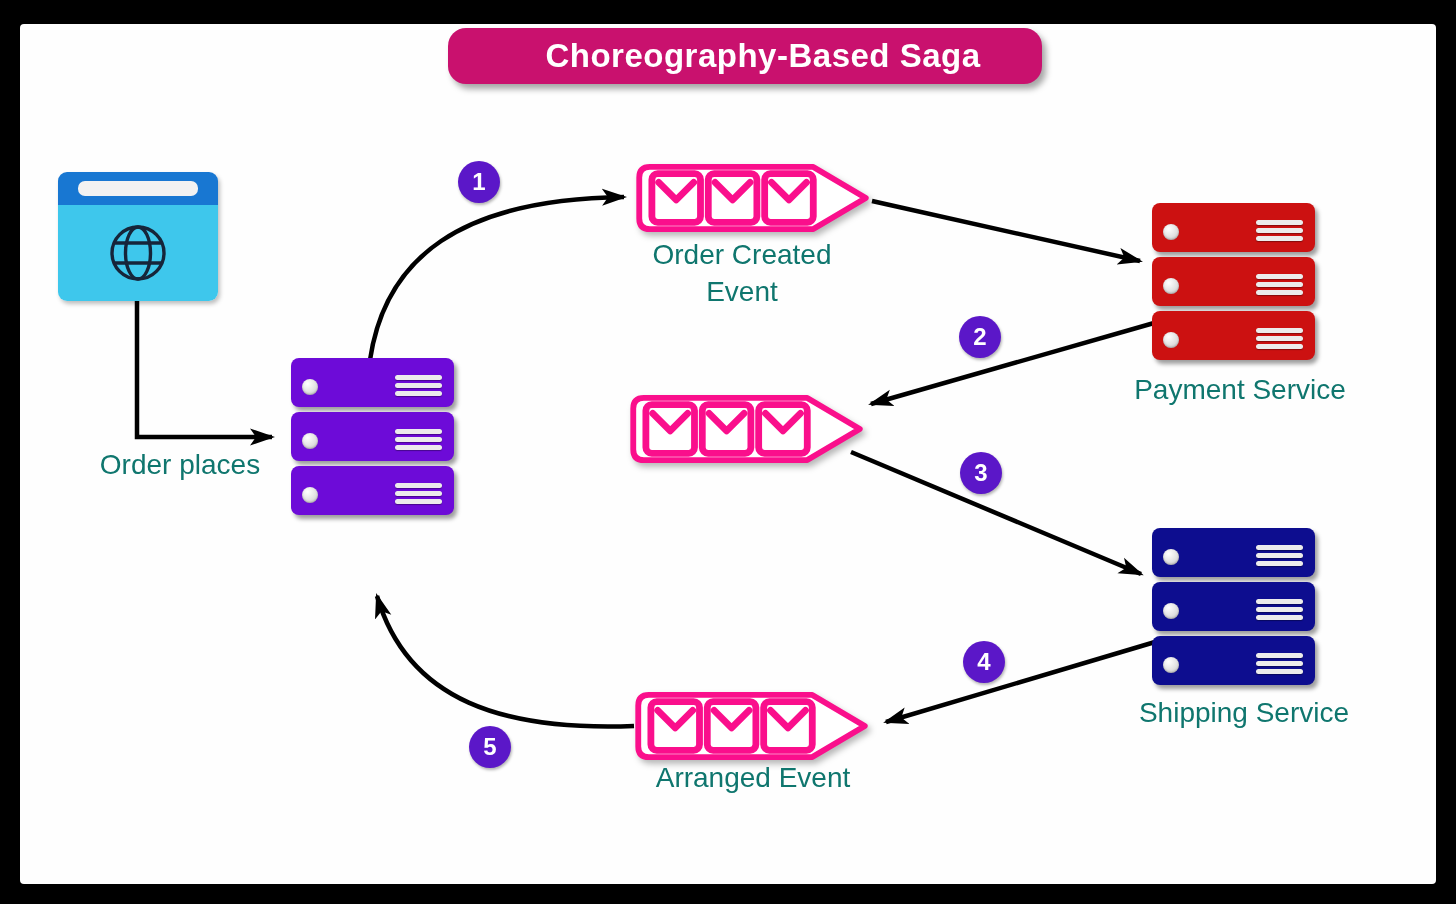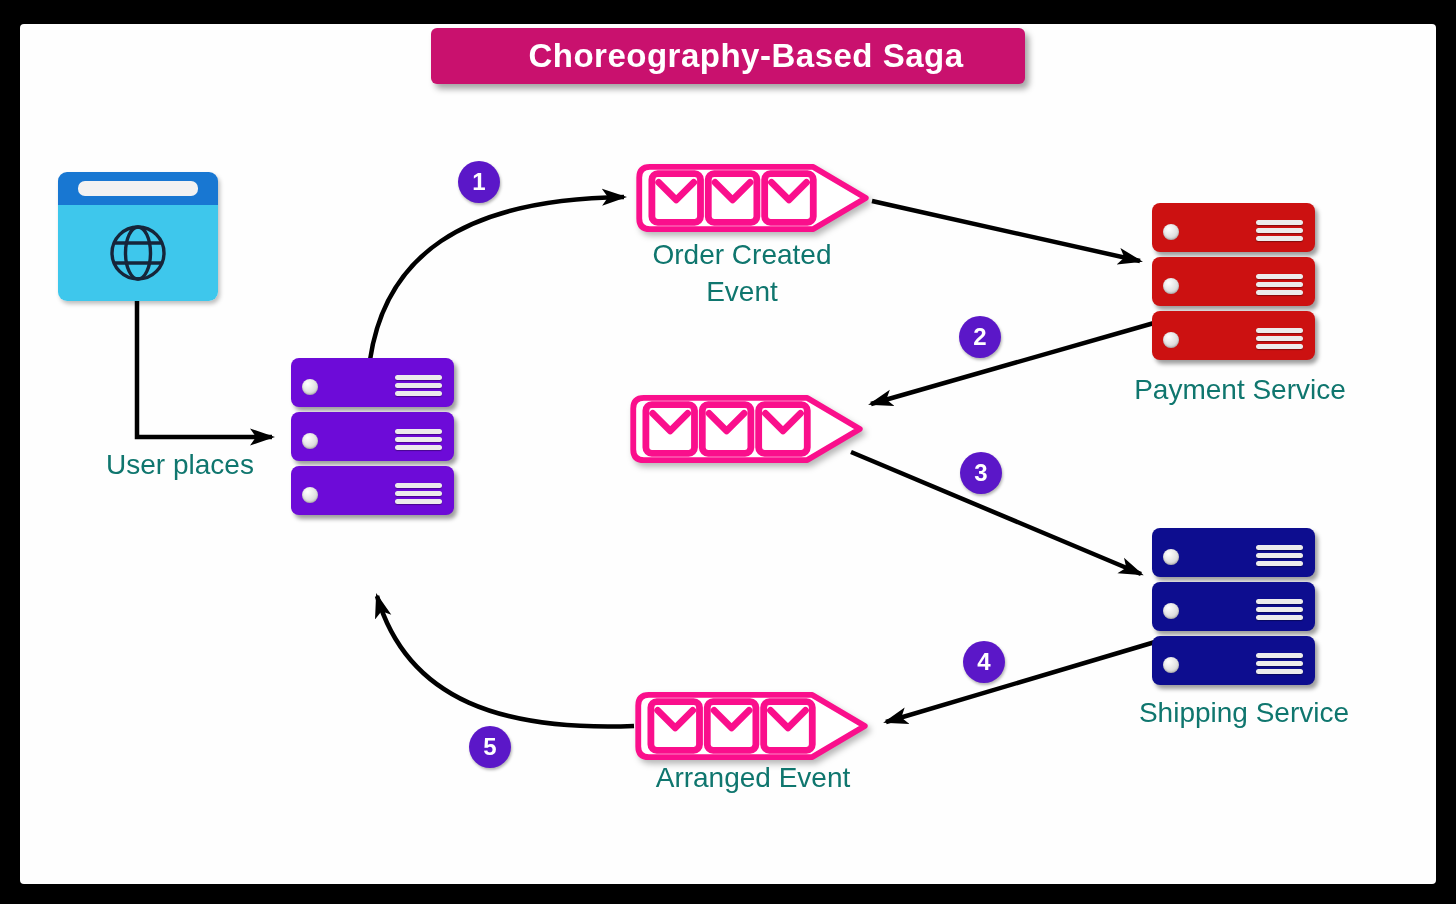--- a/index.html
+++ b/index.html
@@ -2,22 +2,22 @@
 <html><head>
 <meta charset="utf-8">
 <style>
   * { margin:0; padding:0; box-sizing:border-box; }
   body { font-family: "Liberation Sans", sans-serif; background:#000; }
   .page { position:relative; width:1456px; height:904px; background:#000; overflow:hidden; }
   .canvas { position:absolute; left:20px; top:24px; width:1416px; height:860px; background:#fefefe; border-radius:4px; }
 
   
   .title-banner {
-    position:absolute; left:431px; top:28px; width:594px; height:56px;
-    border-radius:6px; display:flex; align-items:center; justify-content:center;
+    position:absolute; left:448px; top:28px; width:594px; height:56px;
+    border-radius:18px; display:flex; align-items:center; justify-content:center;
     color:#fff; font-size:33px; font-weight:600; letter-spacing:0.5px;
     box-shadow:4px 5px 6px rgba(0,0,0,0.35);
     padding-left:36px;
   }
 
   
   .browser { position:absolute; left:58px; top:172px; width:160px; height:129px;
     border-radius:9px; overflow:hidden; box-shadow:2px 3px 4px rgba(0,0,0,0.25); }
   .browser-header { position:absolute; left:0; top:0; width:100%; height:33px; }
   .browser-addressbar { position:absolute; left:20px; top:9px; width:120px; height:15px;
@@ -85,21 +85,21 @@
         <g stroke="#16253a" stroke-width="3.4" fill="none">
           <circle cx="32" cy="32" r="26"></circle>
           <ellipse cx="32" cy="32" rx="12.5" ry="26"></ellipse>
           <line x1="8.5" y1="22" x2="55.5" y2="22"></line>
           <line x1="8.5" y1="42" x2="55.5" y2="42"></line>
         </g>
       </svg>
     </div>
   </div>
   <div class="node-label" style="left:20px; top:446px;">
-    <span>User places</span>
+    <span>Order places</span>
   </div>
 
   <div class="stack" style="left:291px; top:358px;">
     <div class="slab" style="background-color: rgb(109, 11, 216);">
       <div class="dot"></div>
       <div class="bars">
           <div class="bar"></div>
           <div class="bar"></div>
           <div class="bar"></div>
         </div>

